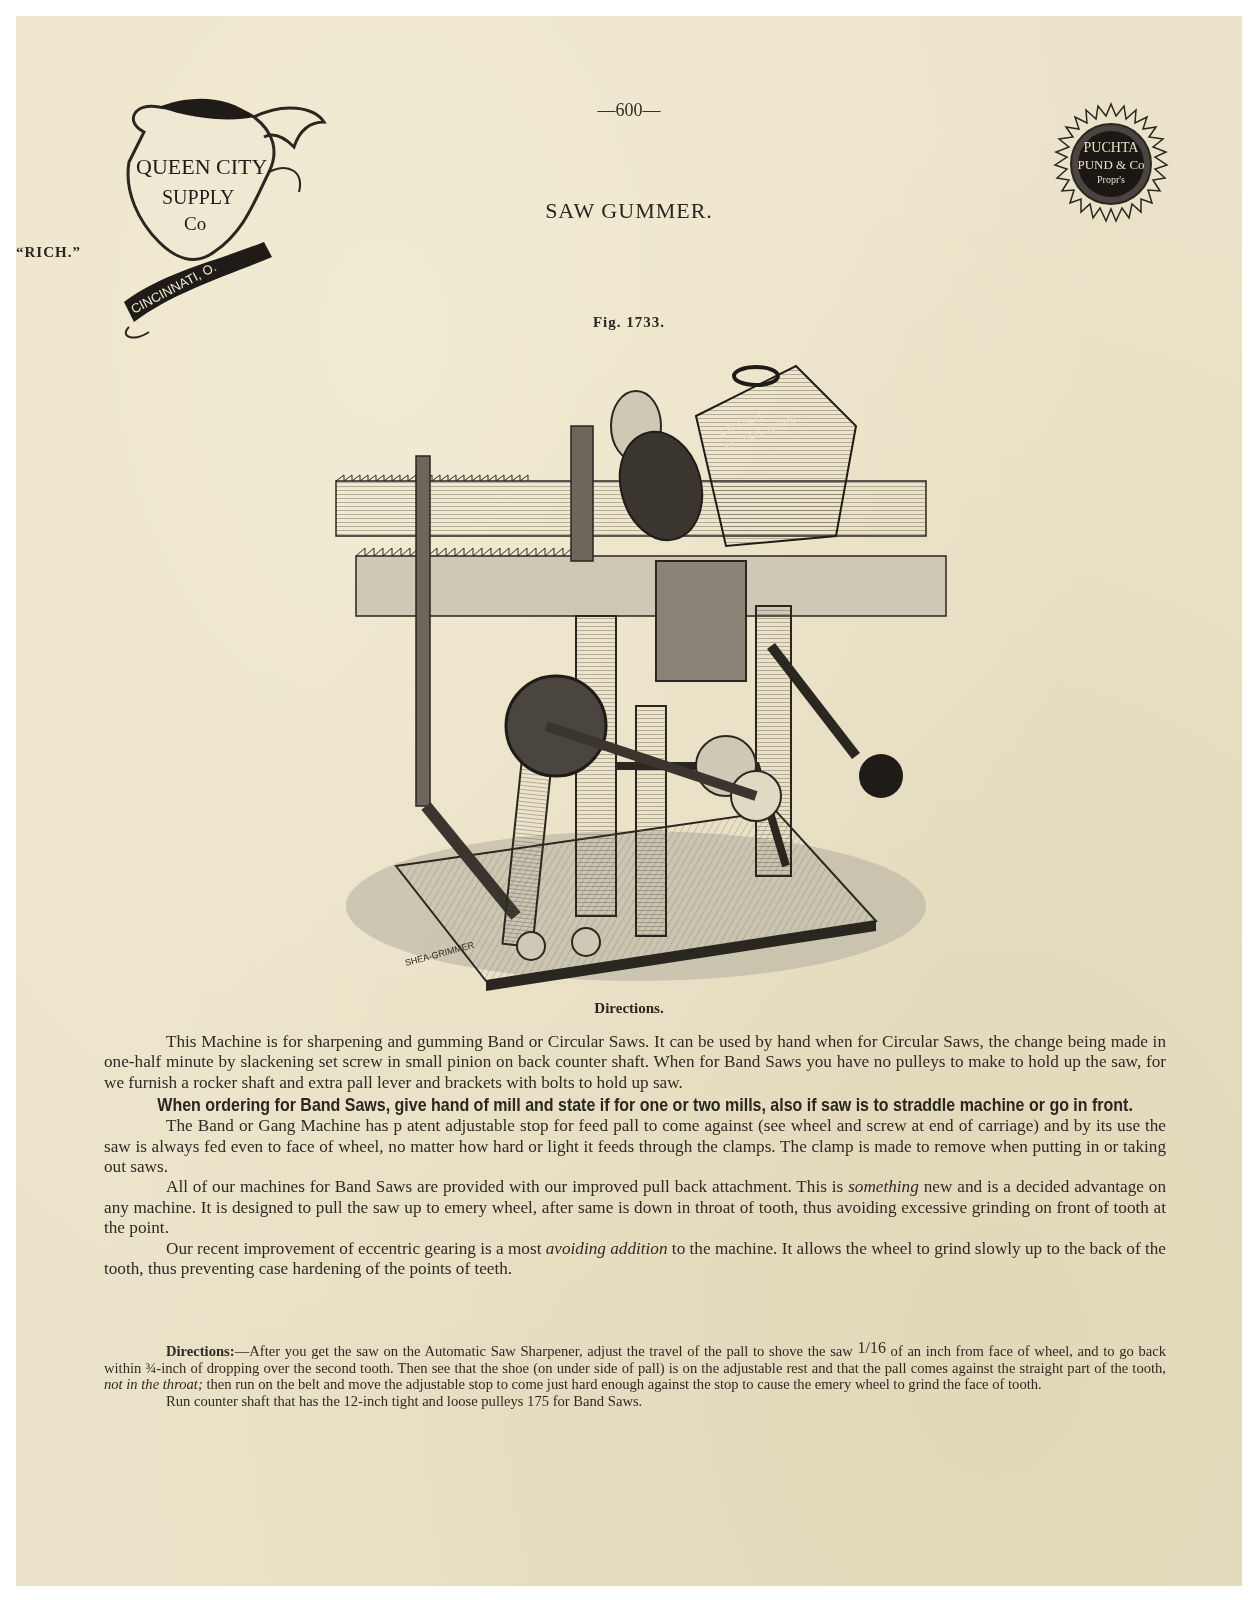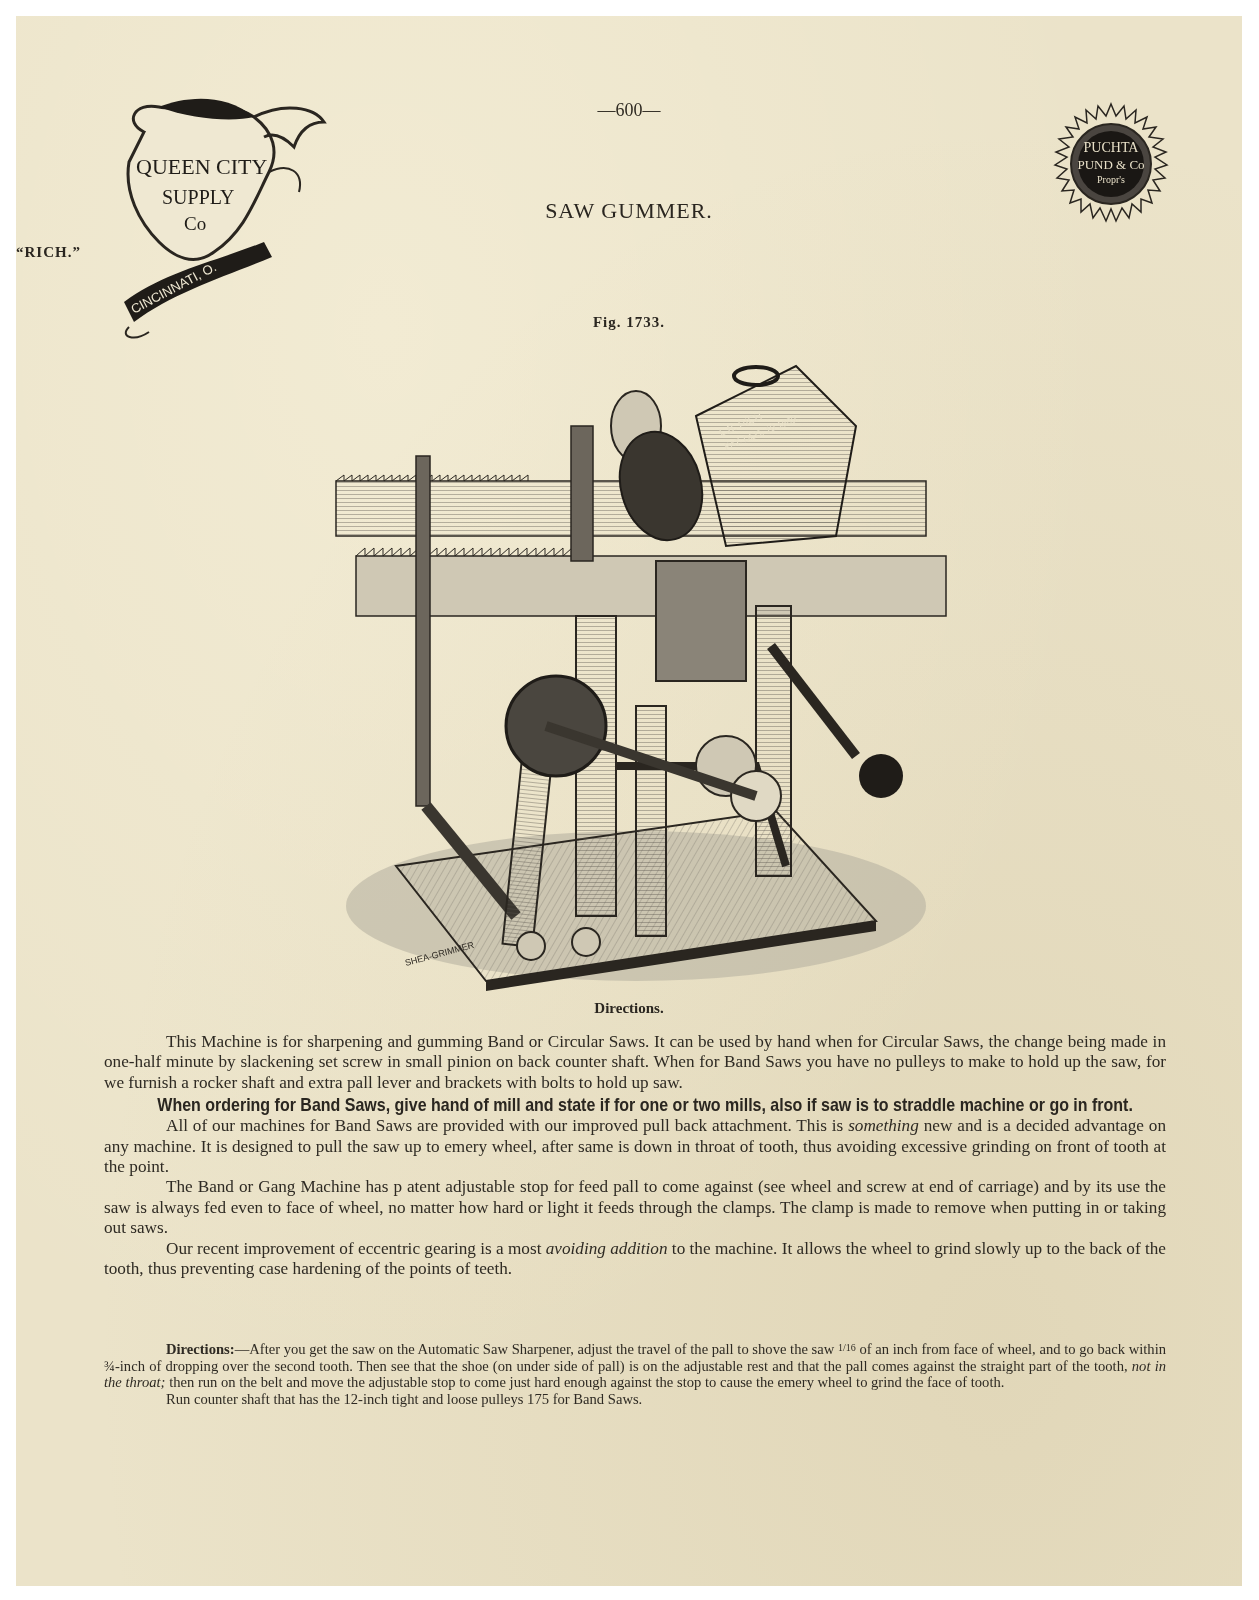--- a/index.html
+++ b/index.html
@@ -28,21 +28,21 @@
   .desc-heading { position:absolute; left:0; width:100%; top:984px; text-align:center; font-size:15px; font-weight:bold; }
 
   .body-text { position:absolute; left:88px; top:1016px; width:1062px; font-size:17.2px; line-height:20.4px; color:#2e2a23; }
   .body-text p { margin:0; text-align:justify; text-indent:62px; }
   .body-text .bold-notice { font-family:"Liberation Sans", "DejaVu Sans", sans-serif; font-weight:bold; font-size:18.6px; line-height:20px; text-indent:62px; color:#2a2620; transform:scaleX(0.86); transform-origin:left; width:116.3%; margin:2px 0 1px 0; }
   .body-text em { font-style:italic; }
 
   .directions { position:absolute; left:88px; top:1324px; width:1062px; font-size:14.6px; line-height:16.6px; color:#2e2a23; }
   .directions p { margin:0; text-align:justify; text-indent:62px; }
   .directions b { font-weight:bold; }
-  .frac { font-size:10px; vertical-align:3px; }
+  .frac { font-size:16px; vertical-align:3px; }
 </style>
 </head>
 <body>
 
 <div class="page">
 
   <svg class="logo" viewBox="0 0 230 250">
     <path d="M40 40 C20 30, 30 10, 55 15 C80 20, 120 5, 150 25 C170 40, 175 60, 165 80 C150 110, 140 140, 110 160 C90 175, 70 165, 55 150 C35 130, 20 100, 25 70 Z" fill="#efe8d2" stroke="#2a2620" stroke-width="3"></path>
     <path d="M55 15 C80 5, 120 0, 150 25 C130 30, 90 28, 55 15 Z" fill="#1f1c18"></path>
     <path d="M150 25 C180 10, 210 15, 220 30 C205 30, 195 40, 190 55 C180 45, 170 40, 160 45" fill="none" stroke="#2a2620" stroke-width="3"></path>
@@ -130,22 +130,22 @@
       <text x="410" y="104" transform="rotate(-22 410 104)" font-family="Liberation Sans, sans-serif" font-size="9" fill="#e8e0c8">PAT. DEC. 10 1889.</text>
     </g>
     <text x="90" y="620" transform="rotate(-15 90 620)" font-family="Liberation Sans, sans-serif" font-size="9" fill="#2a2620">SHEA-GRIMMER</text>
   </svg>
 
   <div class="desc-heading serif">Directions.</div>
 
   <div class="body-text serif">
     <p>This Machine is for sharpening and gumming Band or Circular Saws.  It can be used by hand when for Circular Saws, the change being made in one-half minute by slackening set screw in small pinion on back counter shaft.  When for Band Saws you have no pulleys to make to hold up the saw, for we furnish a rocker shaft and extra pall lever and brackets with bolts to hold up saw.</p>
     <p class="bold-notice">When ordering for Band Saws, give hand of mill and state if for one or two mills, also if saw is to straddle machine or go in front.</p>
+    <p>The Band or Gang Machine has p atent adjustable stop for feed pall to come against (see wheel and screw at end of carriage) and by its use the saw is always fed even to face of wheel, no matter how hard or light it feeds through the clamps.  The clamp is made to remove when putting in or taking out saws.</p>
     <p><span>All of our machines for Band Saws are provided with our improved pull back attachment.  This is </span><em>something</em><span> new and is a decided advantage on any machine.  It is designed to pull the saw up to emery wheel, after same is down in throat of tooth, thus avoiding excessive grinding on front of tooth at the point.</span></p>
-    <p>The Band or Gang Machine has p atent adjustable stop for feed pall to come against (see wheel and screw at end of carriage) and by its use the saw is always fed even to face of wheel, no matter how hard or light it feeds through the clamps.  The clamp is made to remove when putting in or taking out saws.</p>
     <p><span>Our recent improvement of eccentric gearing is a most </span><em>avoiding addition</em><span> to the machine.  It allows the wheel to grind slowly up to the back of the tooth, thus preventing case hardening of the points of teeth.</span></p>
   </div>
 
   <div class="directions serif">
     <p><b>Directions:</b><span>—After you get the saw on the Automatic Saw Sharpener, adjust the travel of the pall to shove the saw </span><span class="frac">1/16</span><span> of an inch from face of wheel, and to go back within </span><span>¾</span><span>-inch of dropping over the second tooth.  Then see that the shoe (on under side of pall) is on the adjustable rest and that the pall comes against the straight part of the tooth, </span><em>not in the throat;</em><span> then run on the belt and move the adjustable stop to come just hard enough against the stop to cause the emery wheel to grind the face of tooth.</span></p>
     <p>Run counter shaft that has the 12-inch tight and loose pulleys 175 for Band Saws.</p>
   </div>
 
 </div>
 

